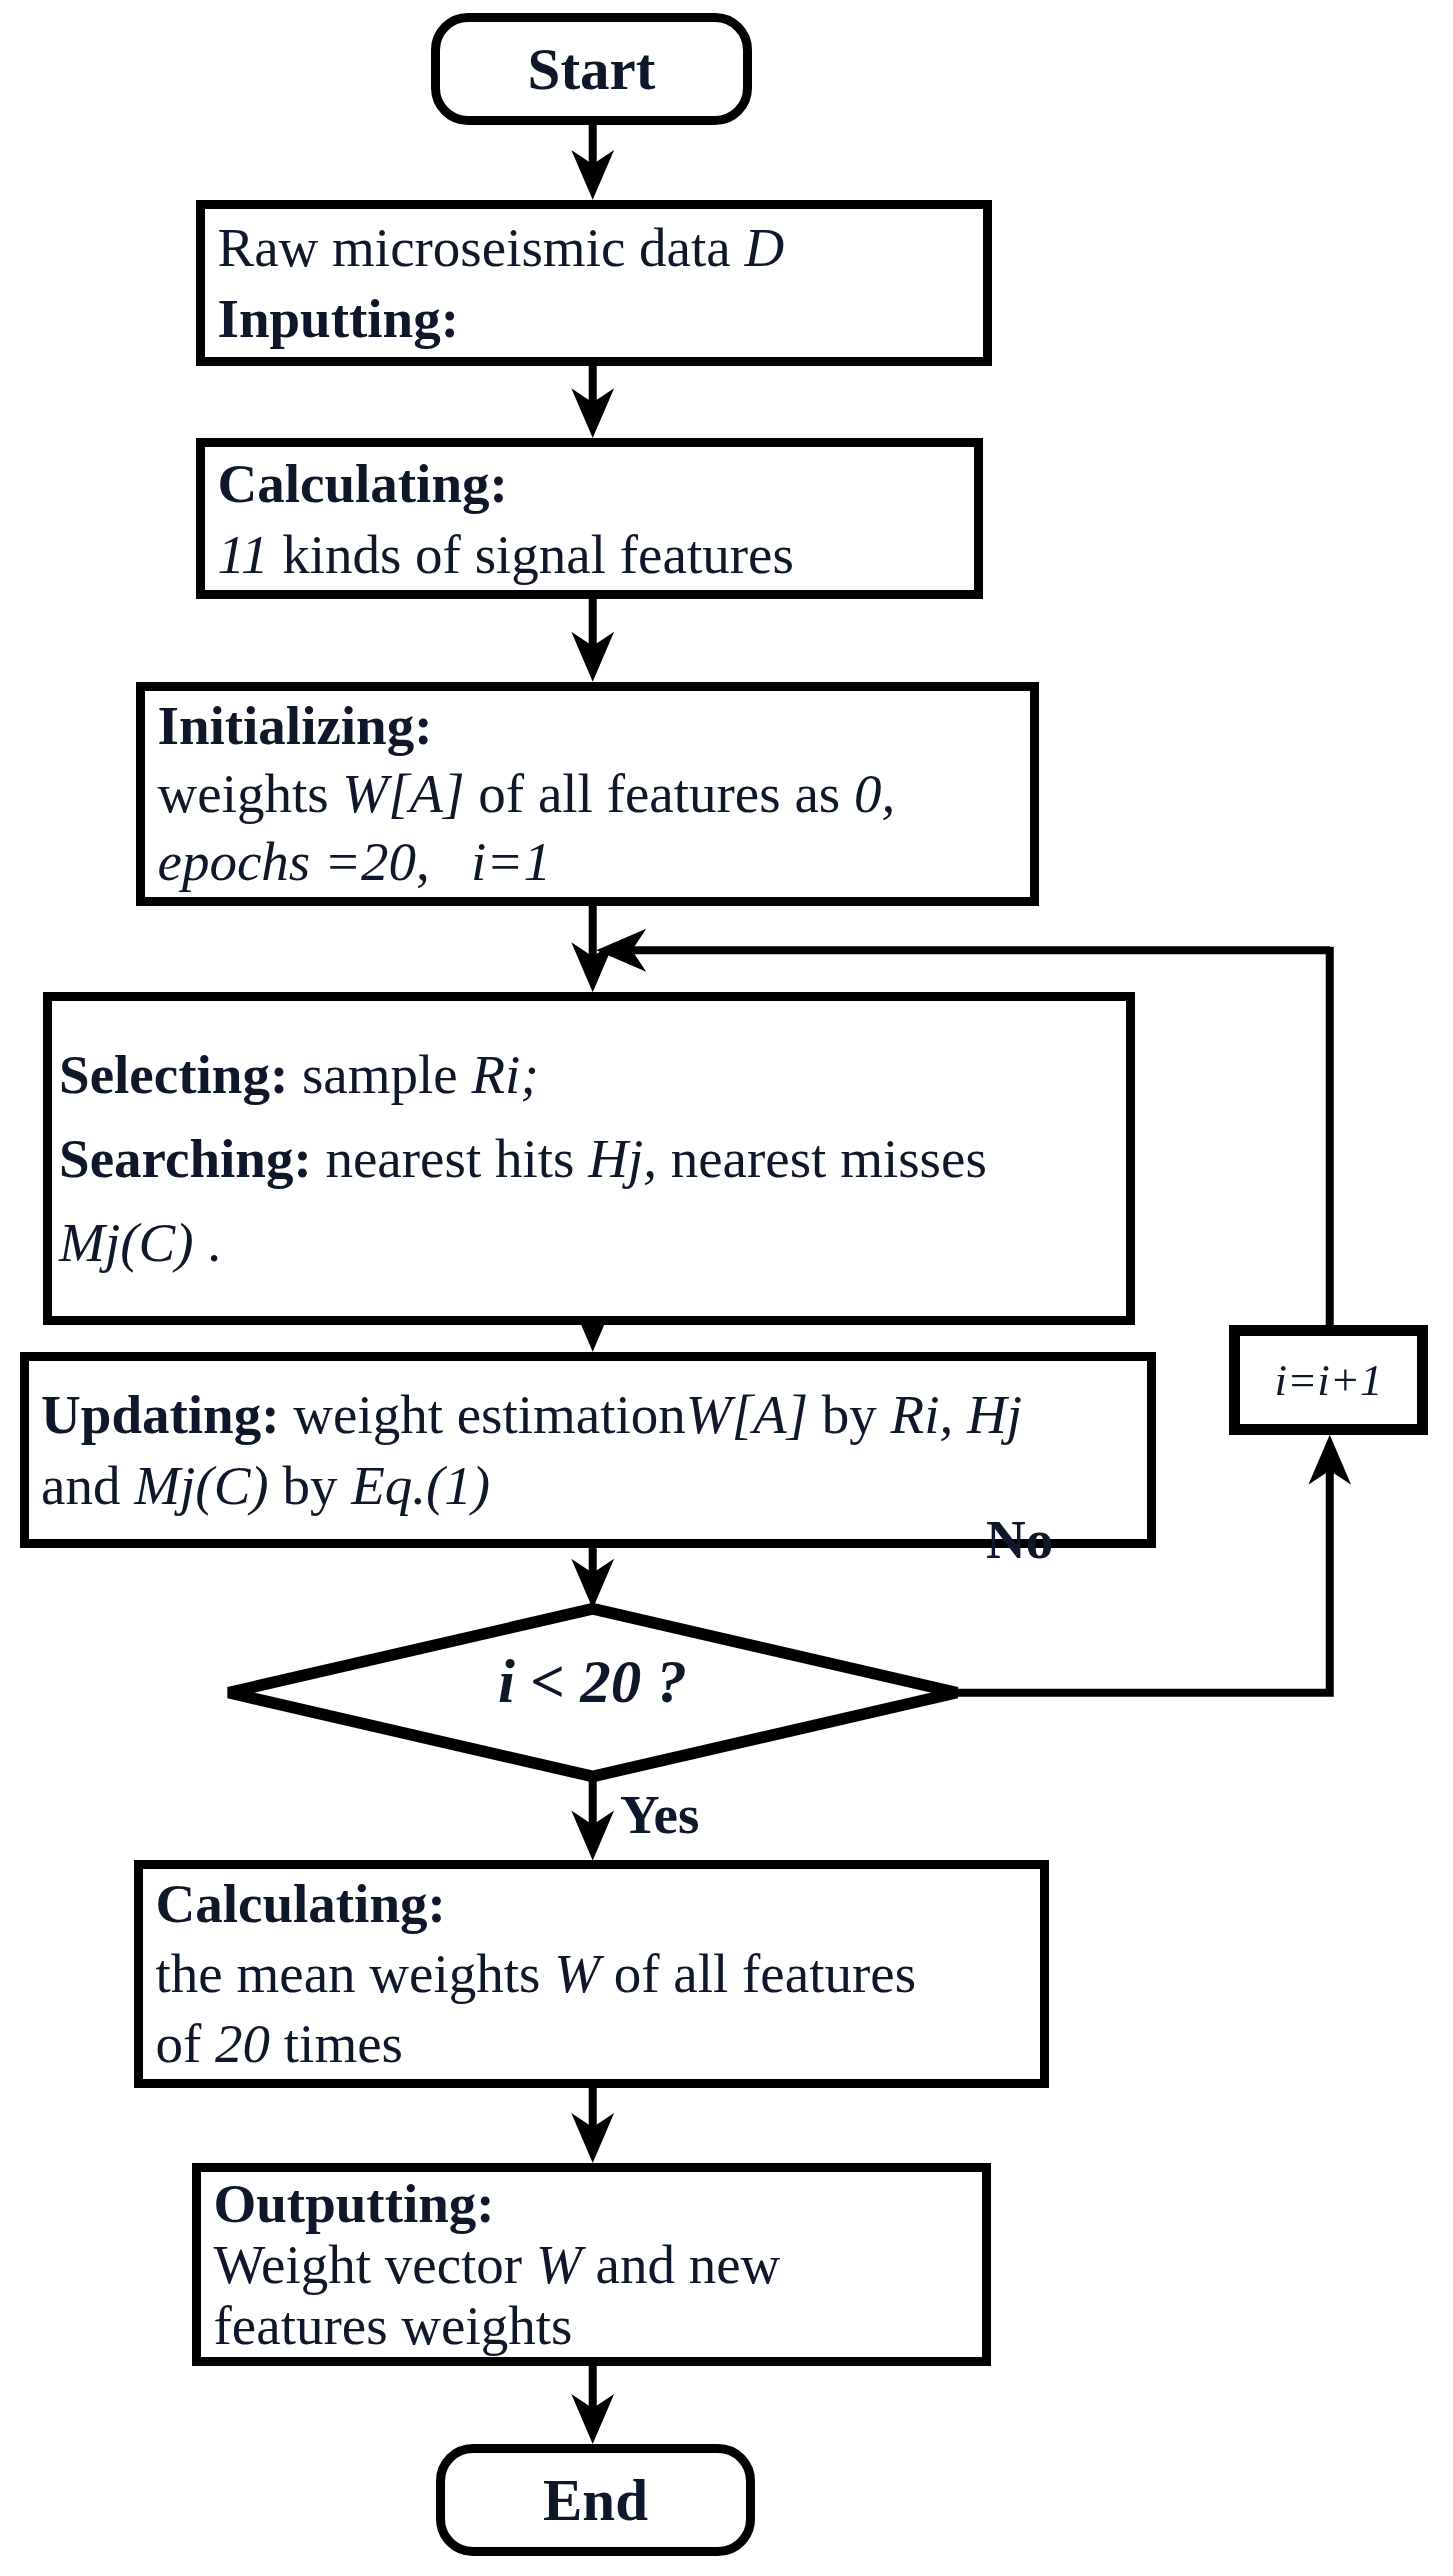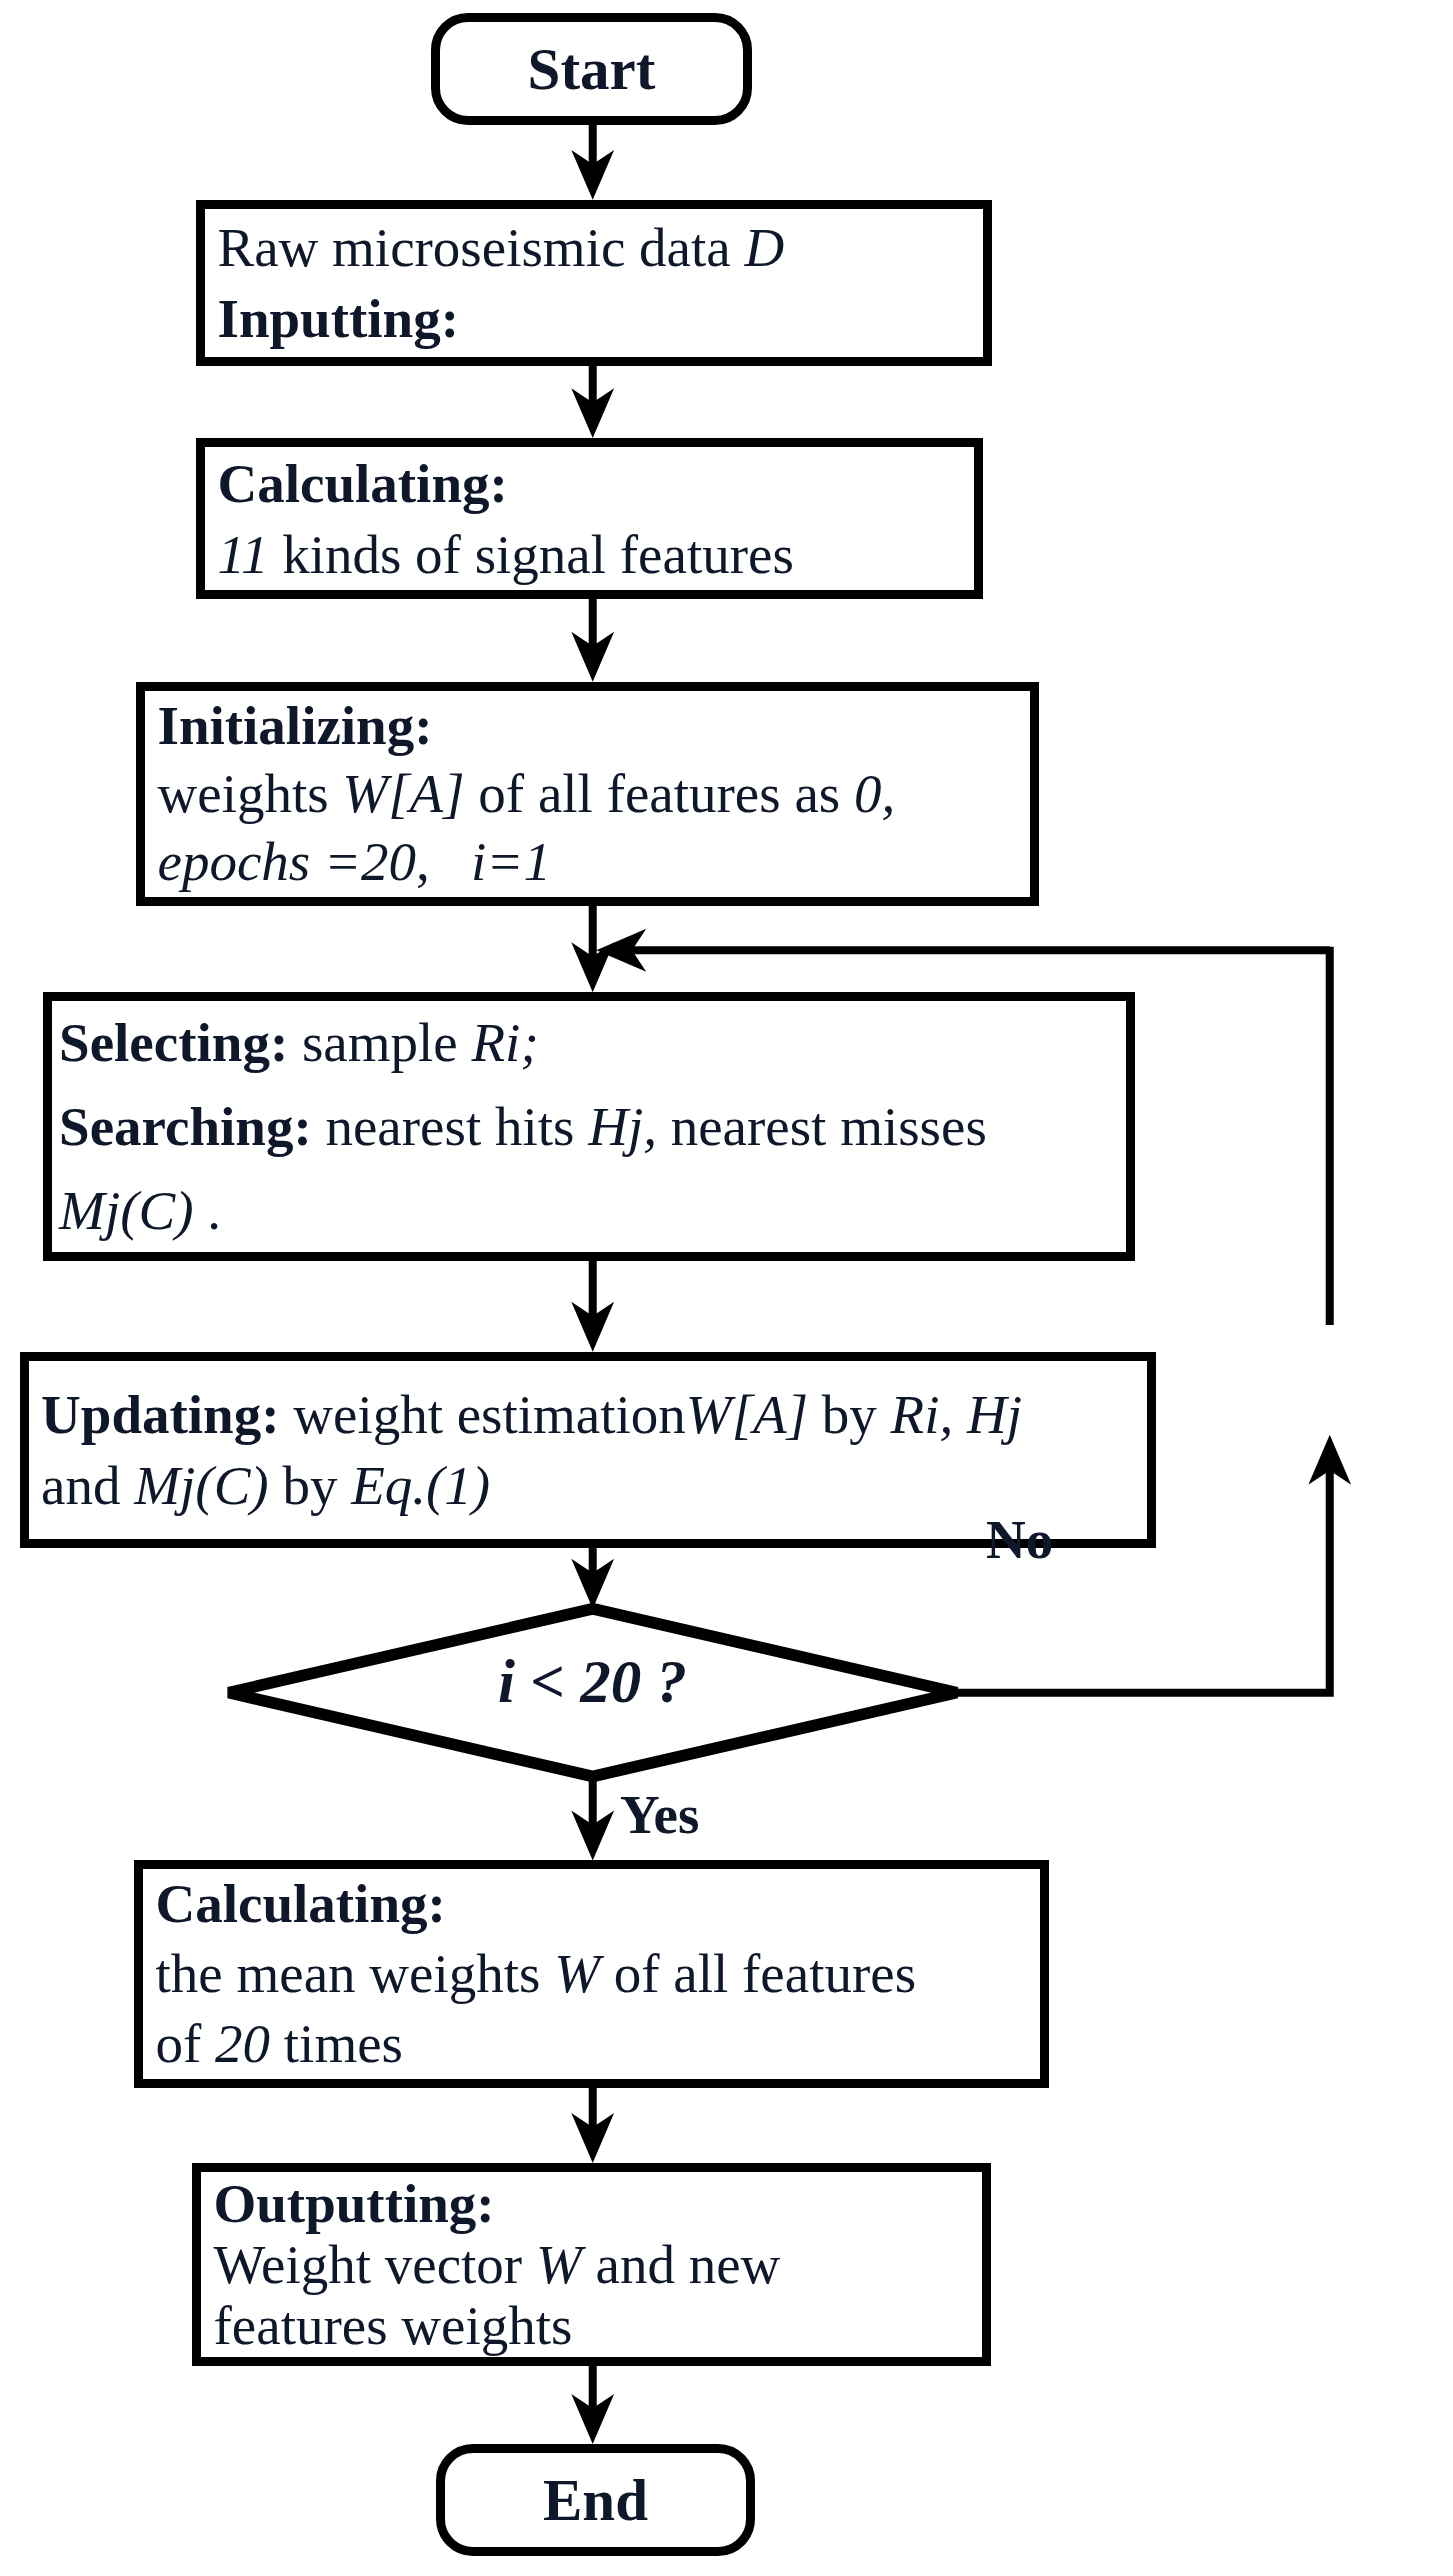--- a/index.html
+++ b/index.html
@@ -112,36 +112,39 @@
       <div class="bl"><span class="b">Calculating:</span></div>
       <div class="bl"><span class="i">11</span><span> kinds of signal features</span></div>
     </div>
 
   <div class="pbox" id="init-box" style="left:136px;top:682px;width:903px;height:224px;">
       <div class="bl"><span class="b">Initializing:</span></div>
       <div class="bl"><span>weights </span><span class="i">W[A]</span><span> of all features as </span><span class="i">0,</span></div>
       <div class="bl"><span class="i">epochs =20</span><span>,   </span><span class="i">i=1</span></div>
     </div>
 
-  <div class="pbox" id="select-box" style="left:43px;top:992px;width:1092px;height:269px;">
+  <div class="pbox" id="select-box" style="left:43px;top:992px;width:1092px;height:333px;">
       <div class="bl"><span class="b">Selecting:</span><span> sample </span><span class="i">Ri;</span></div>
       <div class="bl"><span class="b">Searching:</span><span> nearest hits </span><span class="i">Hj,</span><span> nearest misses</span></div>
       <div class="bl"><span class="i">Mj(C)</span><span> .</span></div>
     </div>
 
   <div class="pbox" id="update-box" style="left:19.6px;top:1352px;width:1136px;height:196px;">
       <div class="bl"><span class="b">Updating:</span><span> weight estimation</span><span class="i">W[A]</span><span> by </span><span class="i">Ri, Hj</span></div>
       <div class="bl"><span>and </span><span class="i">Mj(C)</span><span> by </span><span class="i">Eq.(1)</span></div>
     </div>
 
   <div id="decision-label">i &lt; 20 ?</div>
 
   <div class="flabel" id="no-label" style="left:986px;top:1508px;">No</div>
   <div class="flabel" id="yes-label" style="left:620px;top:1783px;">Yes</div>
 
+  <div class="pbox" id="increment-box" style="left:1229px;top:1325px;width:199px;height:110px;">
+      <div class="bl"><span class="i">i=i+1</span></div>
+    </div>
 
   <div class="pbox" id="calc2-box" style="left:134px;top:1860px;width:915px;height:228px;">
       <div class="bl"><span class="b">Calculating:</span></div>
       <div class="bl"><span>the mean weights </span><span class="i">W</span><span> of all features</span></div>
       <div class="bl"><span>of </span><span class="i">20</span><span> times</span></div>
     </div>
 
   <div class="pbox" id="output-box" style="left:192px;top:2163px;width:799px;height:203px;">
       <div class="bl"><span class="b">Outputting:</span></div>
       <div class="bl"><span>Weight vector </span><span class="i">W</span><span> and new</span></div>

